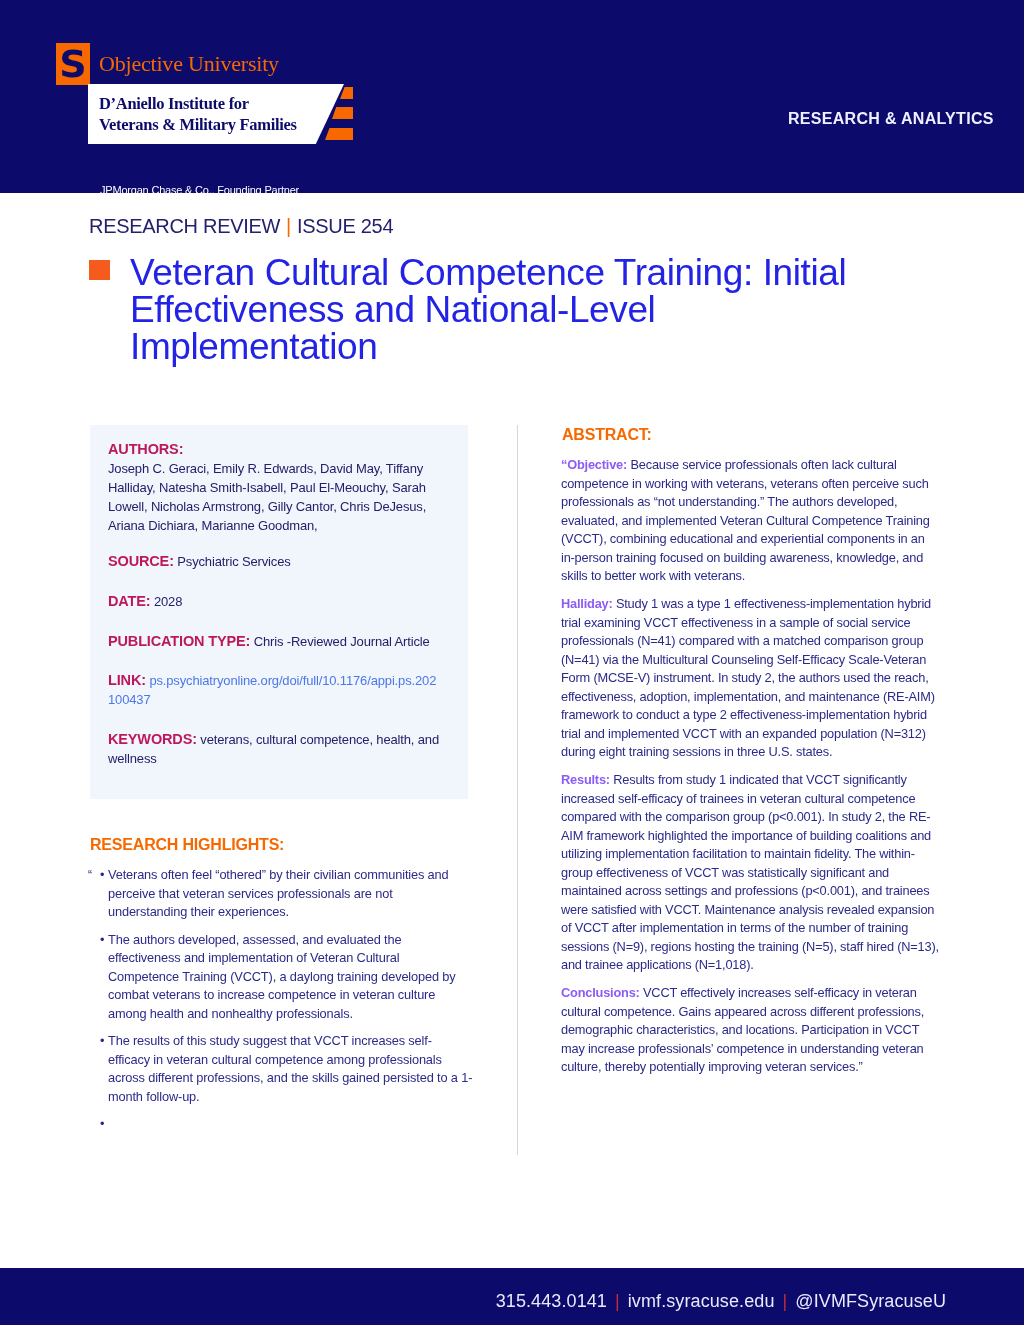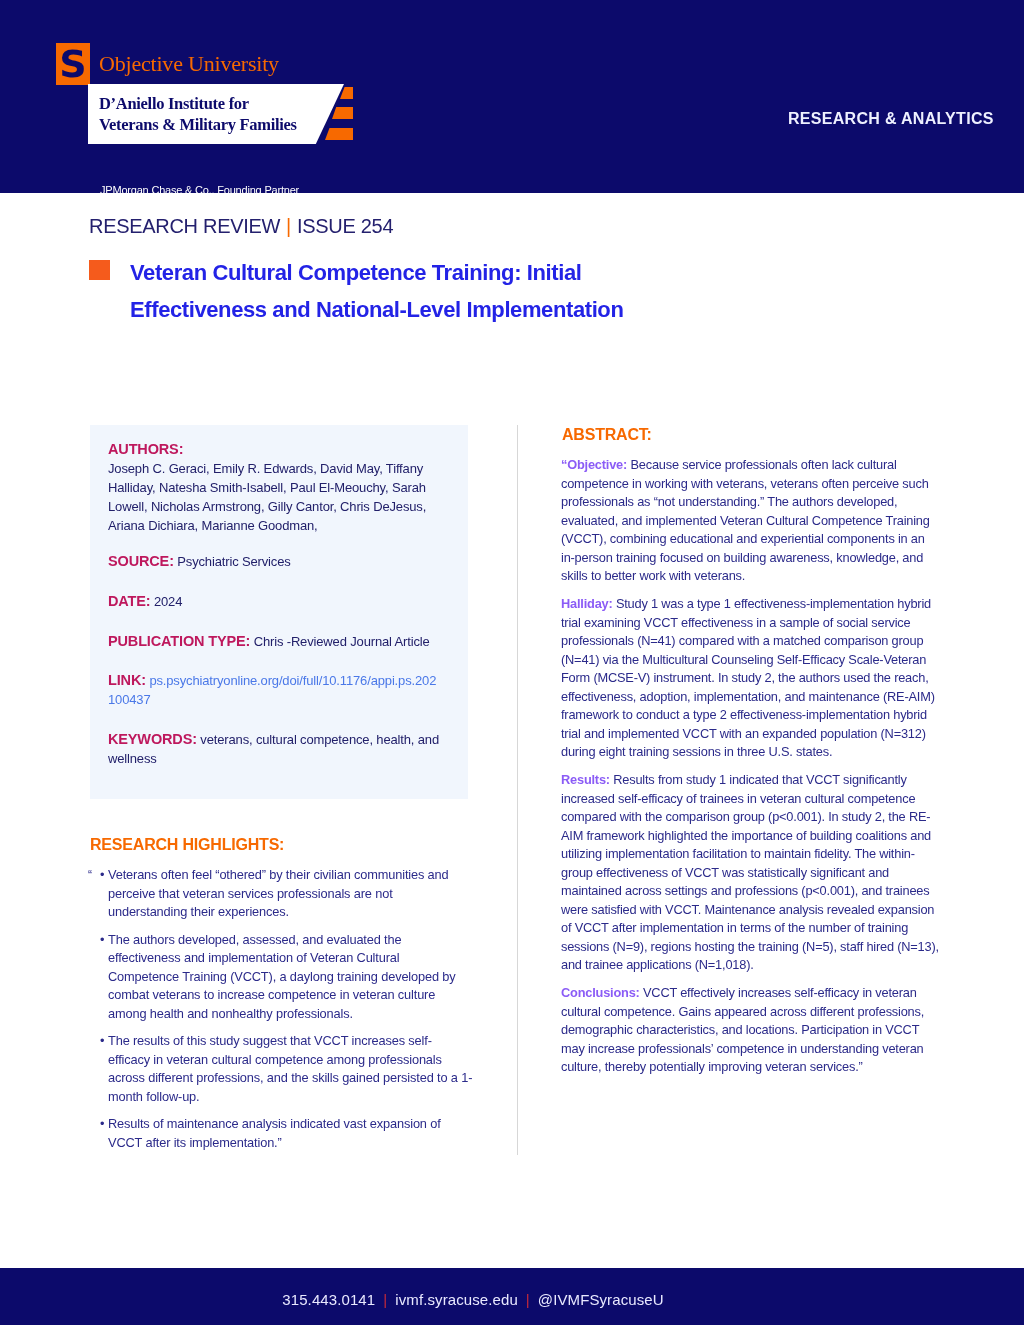--- a/index.html
+++ b/index.html
@@ -54,21 +54,21 @@
       letter-spacing: -0.3px;
     }
     .issue .sep { color: #f76900; margin: 0 6px; }
 
     
     .title-square {
       position: absolute; left: 89px; top: 260px; width: 21px; height: 20px; background: #f55b1c;
     }
     .title {
       position: absolute; left: 130px; top: 254px; width: 760px;
-      font-size: 22px; line-height: 37px; font-weight: bold; color: #2323e6;
+      font-size: 37px; line-height: 37px; font-weight: normal; color: #2323e6;
       letter-spacing: -0.4px;
     }
 
     
     .info-panel {
       position: absolute; left: 90px; top: 425px; width: 378px; height: 374px;
       background: #f1f6fd;
     }
     .info-block { position: absolute; left: 108px; width: 350px; font-size: 13px; line-height: 19px; color: #22206a; letter-spacing: -0.15px; }
     .info-label { font-weight: bold; font-size: 14.5px; color: #be185d; }
@@ -89,22 +89,22 @@
     
     .abstract { position: absolute; left: 561px; top: 456px; width: 380px; }
     .ab-para { font-size: 12.8px; line-height: 18.5px; color: #2b2a8a; margin-bottom: 9.5px; letter-spacing: -0.2px; }
     .ab-label { font-weight: bold; color: #8b5cf6; }
 
     
     .footer {
       position: absolute; left: 0; top: 1268px; width: 1024px; height: 57px; background: #0c0a6b;
     }
     .footer-text {
-      position: absolute; left: 0; top: 1291px; width: 946px; text-align: center;
-      font-size: 15px; color: #e9e9ff; letter-spacing: 0.1px;
+      position: absolute; left: 0; top: 1291px; width: 946px; text-align: right;
+      font-size: 18px; color: #e9e9ff; letter-spacing: 0.1px;
     }
     .footer-text .sep { color: #c42a3a; margin: 0 8px; }
   </style>
 </head>
 <body>
 
 <div class="header"></div>
 <div class="logo-s">S</div>
 <div class="logo-su">Objective University</div>
 <div class="logo-panel"></div>
@@ -135,21 +135,21 @@
   <div>Joseph C. Geraci, Emily R. Edwards, David May, Tiffany Halliday, Natesha Smith-Isabell, Paul El-Meouchy, Sarah Lowell,  Nicholas Armstrong, Gilly Cantor, Chris DeJesus, Ariana Dichiara, Marianne Goodman,</div>
 </div>
 
 <div class="info-block" style="top:552px;">
   <span class="info-label">SOURCE:</span>
   <span>Psychiatric Services</span>
 </div>
 
 <div class="info-block" style="top:592px;">
   <span class="info-label">DATE:</span>
-  <span>2024</span>
+  <span>2028</span>
 </div>
 
 <div class="info-block" style="top:632px;">
   <span class="info-label">PUBLICATION TYPE:</span>
   <span>Chris -Reviewed Journal Article</span>
 </div>
 
 <div class="info-block" style="top:671px; width:330px; word-break:break-all;">
   <span class="info-label">LINK:</span>
   <span class="info-link">ps.psychiatryonline.org/doi/full/10.1176/appi.ps.202100437</span>
@@ -172,21 +172,20 @@
   <div class="hl-item">
     <span class="bullet">•</span>
     <span>The authors developed, assessed, and evaluated the effectiveness and implementation of Veteran Cultural Competence Training (VCCT), a daylong training developed by combat veterans to increase competence in veteran culture among health and nonhealthy professionals.</span>
   </div>
   <div class="hl-item">
     <span class="bullet">•</span>
     <span>The results of this study suggest that VCCT increases self-efficacy in veteran cultural competence among professionals across different professions, and the skills gained persisted to a 1-month follow-up.</span>
   </div>
   <div class="hl-item">
     <span class="bullet">•</span>
-    <span>Results of maintenance analysis indicated vast expansion of VCCT after its implementation.”</span>
   </div>
 </div>
 
 <div class="section-head" style="left:562px; top:426px;">ABSTRACT:</div>
 <div class="abstract">
   <p class="ab-para">
     <span class="ab-label">“Objective:</span>
     <span>Because service professionals often lack cultural competence in working with veterans, veterans often perceive such professionals as “not understanding.” The authors developed, evaluated, and implemented Veteran Cultural Competence Training (VCCT), combining educational and experiential components in an in-person training focused on building awareness, knowledge, and skills to better work with veterans.</span>
   </p>
   <p class="ab-para">

